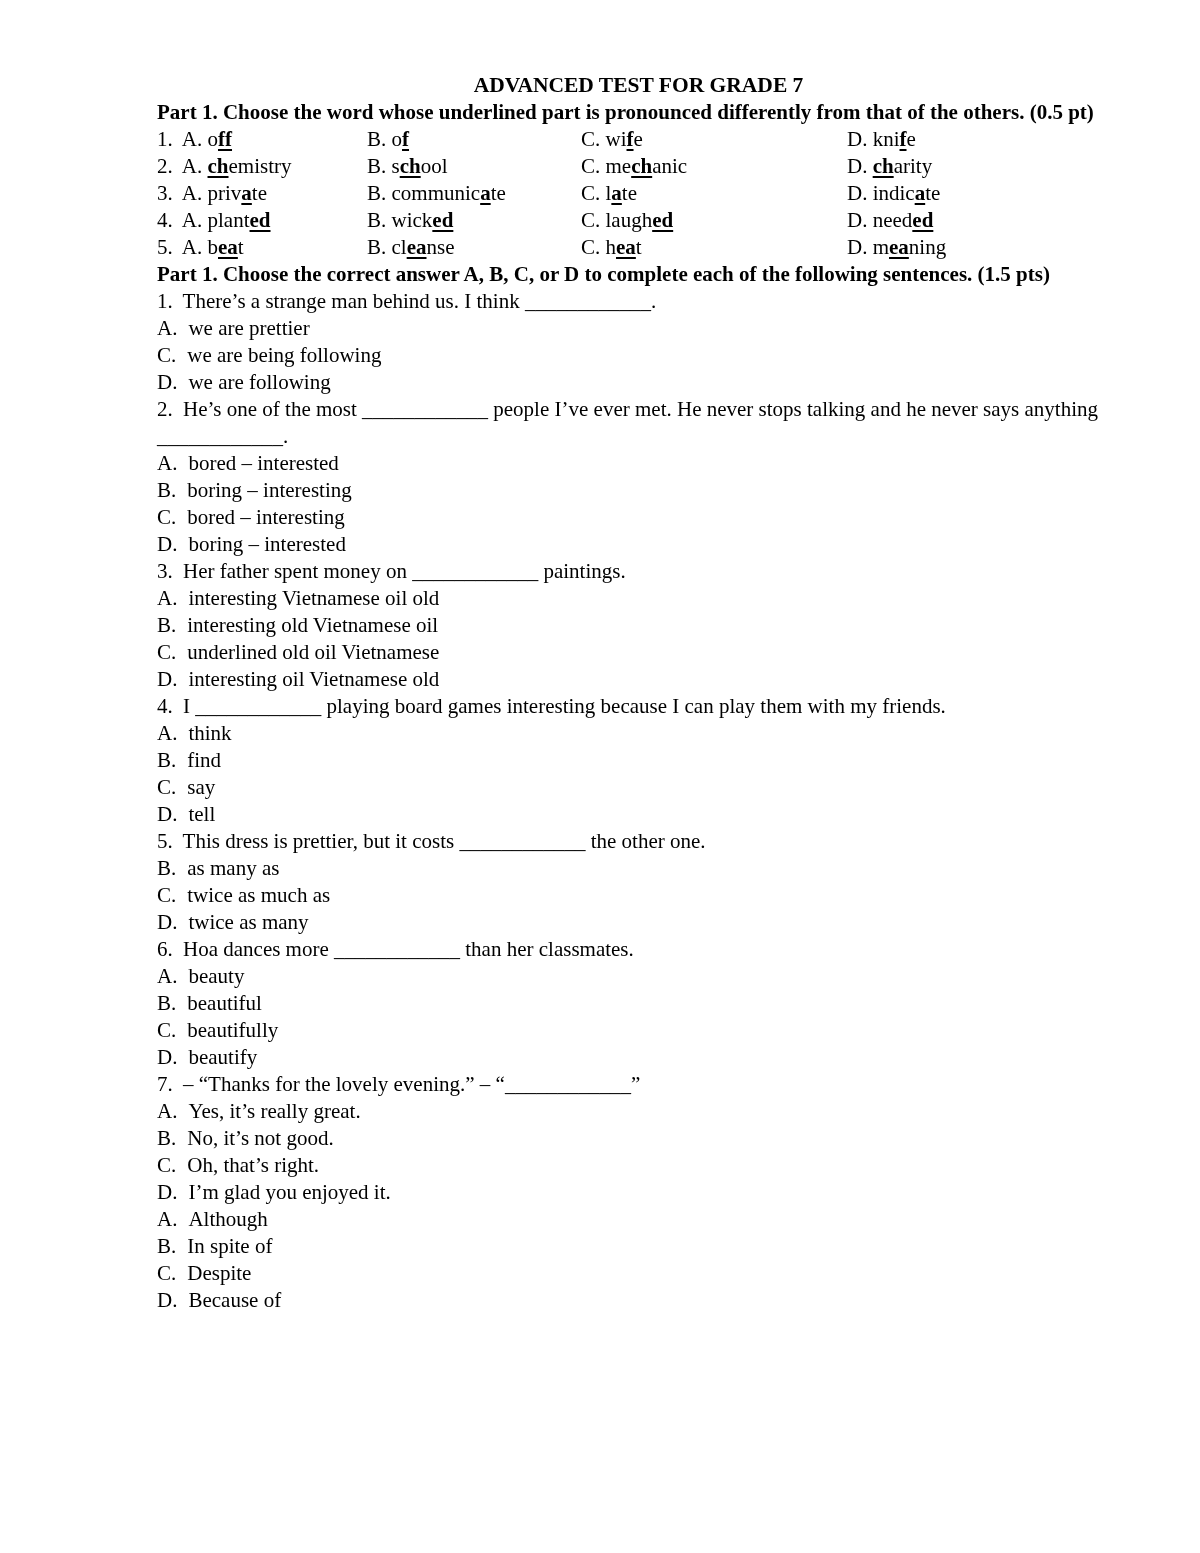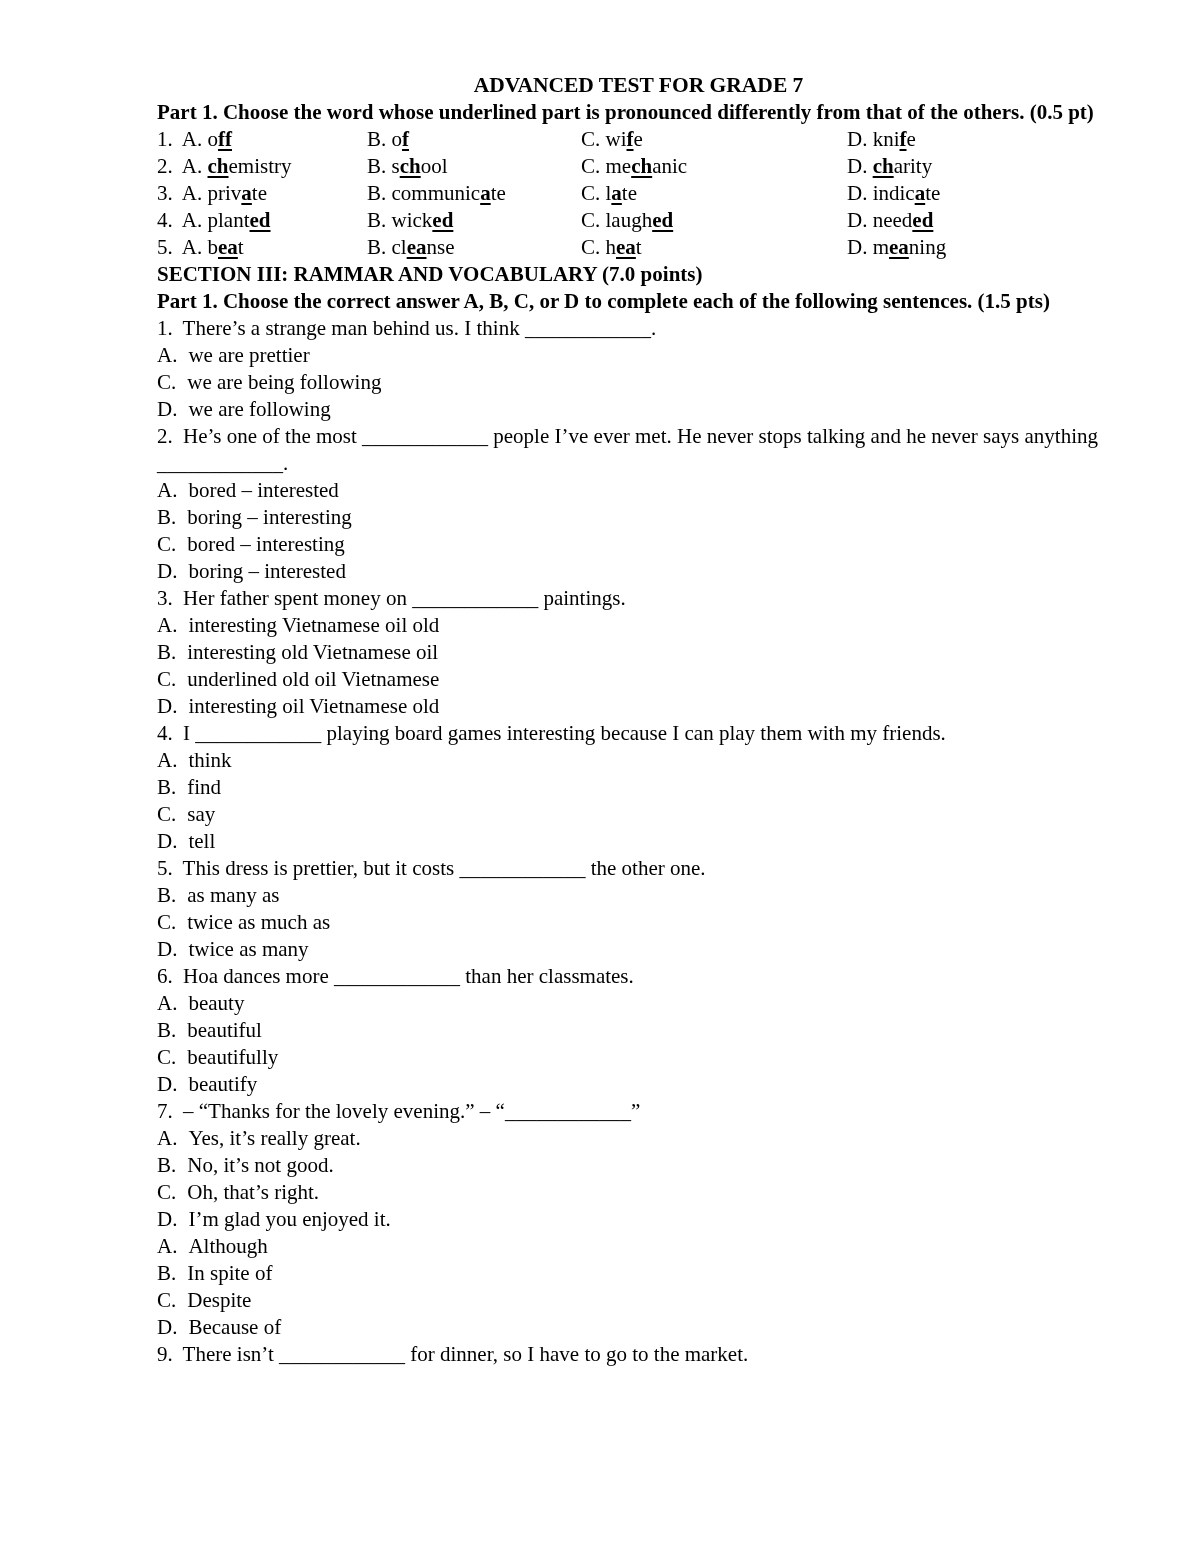--- a/index.html
+++ b/index.html
@@ -68,21 +68,20 @@
         <div class="pron-cell"><span>C.</span> <span>laugh<span class="ul">ed</span></span></div>
         <div class="pron-cell"><span>D.</span> <span>need<span class="ul">ed</span></span></div>
       </div>
       <div class="pron-row line">
         <div class="pron-cell"><span class="qnum">5.</span> <span>A.</span> <span>b<span class="ul">ea</span>t</span></div>
         <div class="pron-cell"><span>B.</span> <span>cl<span class="ul">ea</span>nse</span></div>
         <div class="pron-cell"><span>C.</span> <span>h<span class="ul">ea</span>t</span></div>
         <div class="pron-cell"><span>D.</span> <span>m<span class="ul">ea</span>ning</span></div>
       </div>
     </div>
-  <p class="line bold">SECTION III: RAMMAR AND VOCABULARY (7.0 points)</p>
   <p class="line bold">Part 1. Choose the correct answer A, B, C, or D to complete each of the following sentences. (1.5 pts)</p>
   <div id="grammar-list">
       <div>
         <p class="line"><span class="qnum">1.</span> There’s a strange man behind us. I think ____________.</p>
         <p class="line"><span class="opt-letter">A.</span><span>we are prettier</span></p>
         <p class="line"><span class="opt-letter">C.</span><span>we are being following</span></p>
         <p class="line"><span class="opt-letter">D.</span><span>we are following</span></p>
       </div>
       <div>
         <p class="line"><span class="qnum">2.</span> He’s one of the most ____________ people I’ve ever met. He never stops talking and he never says anything ____________.</p>
@@ -124,17 +123,14 @@
         <p class="line"><span class="opt-letter">B.</span><span>No, it’s not good.</span></p>
         <p class="line"><span class="opt-letter">C.</span><span>Oh, that’s right.</span></p>
         <p class="line"><span class="opt-letter">D.</span><span>I’m glad you enjoyed it.</span></p>
       </div>
       <div>
         <p class="line"><span class="opt-letter">A.</span><span>Although</span></p>
         <p class="line"><span class="opt-letter">B.</span><span>In spite of</span></p>
         <p class="line"><span class="opt-letter">C.</span><span>Despite</span></p>
         <p class="line"><span class="opt-letter">D.</span><span>Because of</span></p>
       </div>
-      <div>
-        <p class="line"><span class="qnum">9.</span> There isn’t ____________ for dinner, so I have to go to the market.</p>
-      </div>
     </div>
 </div>
 
 </body></html>

